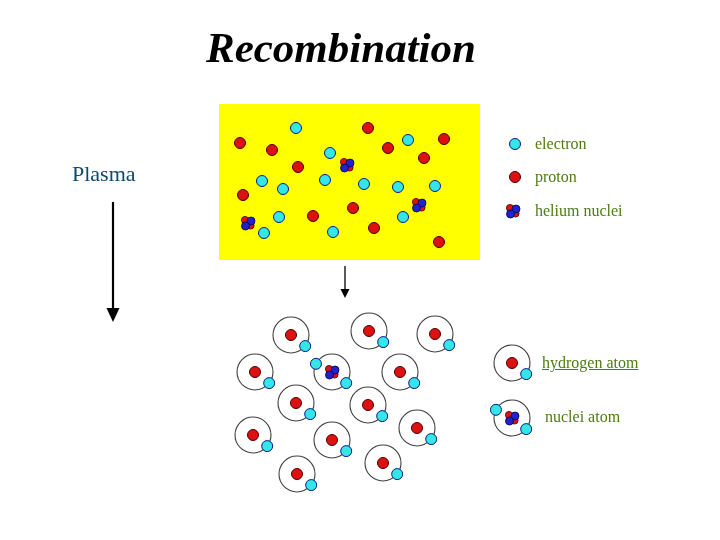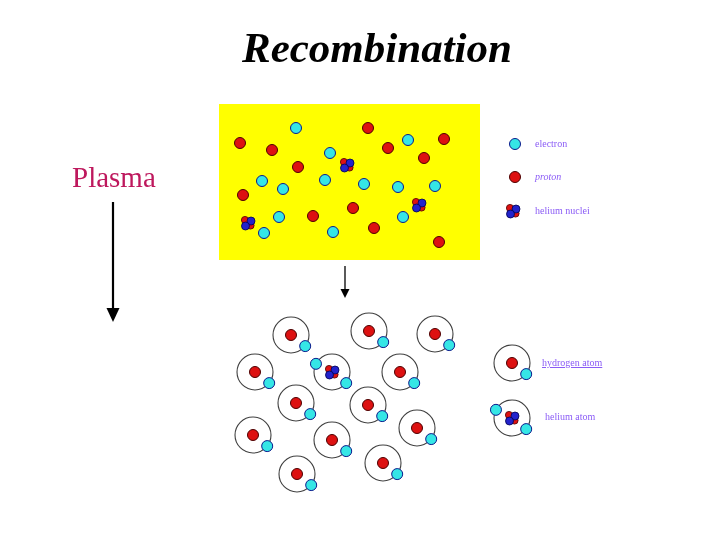--- a/index.html
+++ b/index.html
@@ -1,33 +1,33 @@
 <!DOCTYPE html>
 <html><head>
 <meta charset="utf-8">
 <style>
   html,body{margin:0;padding:0;}
   body{width:720px;height:540px;background:#ffffff;font-family:"Liberation Serif","DejaVu Serif",serif;}
   .slide{position:relative;width:720px;height:540px;background:#ffffff;overflow:hidden;}
   #diagram{position:absolute;left:0;top:0;}
   .title{
     position:absolute;left:0;top:26px;width:682px;text-align:center;
-    font-size:43px;font-weight:bold;font-style:italic;color:#000000;line-height:1;margin-left:36px;
+    font-size:43px;font-weight:bold;font-style:italic;color:#000000;line-height:1;
   }
   .flow-label{
-    position:absolute;font-size:29px;color:#be185d;line-height:1.05;white-space:nowrap;
+    position:absolute;font-size:22px;color:#0c4a6e;line-height:1.05;white-space:nowrap;
   }
   .plasma-label{left:72px;top:162px;}
   .gas-label{left:46px;top:340px;}
   .legend-label{
-    position:absolute;font-size:10px;color:#8b5cf6;line-height:1;white-space:nowrap;
+    position:absolute;font-size:16px;color:#4d7c0f;line-height:1;white-space:nowrap;
     transform:translateY(-50%);
   }
   .ll-electron{left:535px;top:144px;}
-  .ll-proton{left:535px;top:177px;font-style:italic;}
+  .ll-proton{left:535px;top:177px;}
   .ll-helium-nuclei{left:535px;top:211px;text-align:center;}
   .ll-hydrogen-atom{left:542px;top:363px;text-decoration:underline;}
   .ll-helium-atom{left:545px;top:417px;}
 </style>
 </head>
 <body>
 
 <div class="slide">
 
   <svg id="diagram" width="720" height="540" viewBox="0 0 720 540">
@@ -181,15 +181,15 @@
     </svg>
 
   <div class="title">Recombination</div>
 
   <div class="flow-label plasma-label">Plasma</div>
 
   <div class="legend-label ll-electron">electron</div>
   <div class="legend-label ll-proton">proton</div>
   <div class="legend-label ll-helium-nuclei">helium nuclei</div>
   <div class="legend-label ll-hydrogen-atom">hydrogen atom</div>
-  <div class="legend-label ll-helium-atom">helium atom</div>
+  <div class="legend-label ll-helium-atom">nuclei atom</div>
 
 </div>
 
 </body></html>

